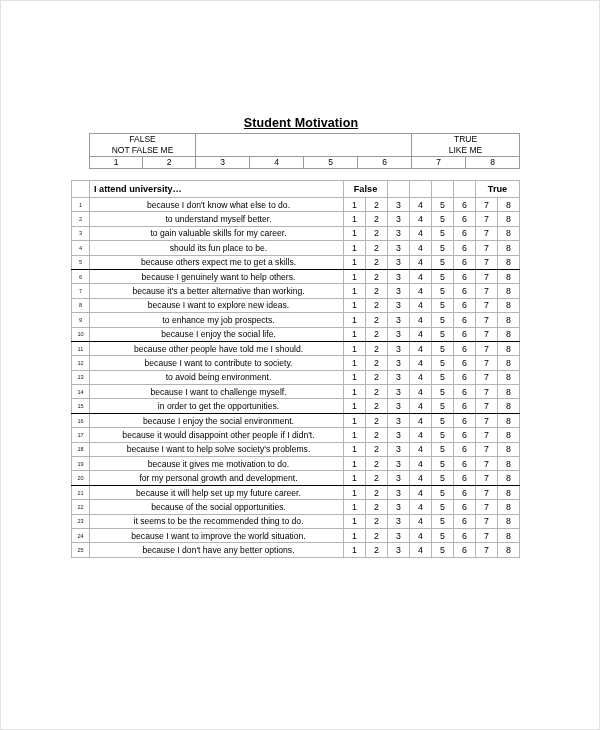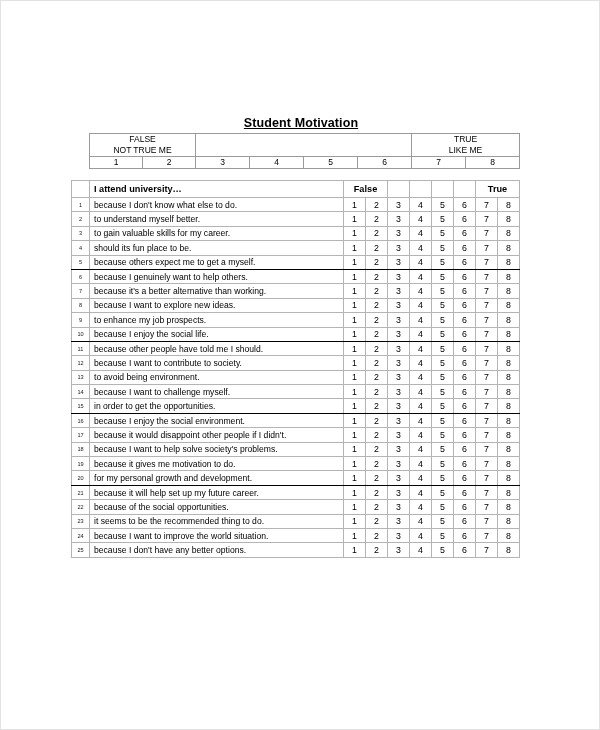--- a/index.html
+++ b/index.html
@@ -119,21 +119,21 @@
     height: 14px;
   }
   table.items td.rownum {
     text-align: center;
     font-size: 5.6px;
     color: #222;
     vertical-align: middle;
     height: 13.4px;
   }
   table.items td.stmt {
-    text-align: left;
+    text-align: center;
     padding: 0 0 0 4px;
     height: 13.4px;
     vertical-align: middle;
     white-space: nowrap;
     overflow: hidden;
   }
   table.items td.rate {
     text-align: center;
     height: 13.4px;
     vertical-align: middle;
@@ -159,21 +159,21 @@
             <col style="width:54px">
           <col style="width:54px">
             <col style="width:54px">
           <col style="width:54px">
             <col style="width:54px">
         </colgroup>
         <tbody>
           <tr>
             <td class="anchor" colspan="2">
               <div>FALSE</div>
-              <div>NOT TRUE ME</div>
+              <div>NOT FALSE ME</div>
             </td>
             <td class="anchor-blank" colspan="4"></td>
             <td class="anchor" colspan="2">
               <div>TRUE</div>
               <div>LIKE ME</div>
             </td>
           </tr>
           <tr>
             <td class="num">1</td>
             <td class="num">2</td>
@@ -258,21 +258,21 @@
               <td class="rate">2</td>
               <td class="rate">3</td>
               <td class="rate">4</td>
               <td class="rate">5</td>
               <td class="rate">6</td>
               <td class="rate">7</td>
               <td class="rate">8</td>
             </tr>
             <tr class="thick-bottom">
               <td class="rownum">5</td>
-              <td class="stmt">because others expect me to get a myself.</td>
+              <td class="stmt">because others expect me to get a skills.</td>
               <td class="rate">1</td>
               <td class="rate">2</td>
               <td class="rate">3</td>
               <td class="rate">4</td>
               <td class="rate">5</td>
               <td class="rate">6</td>
               <td class="rate">7</td>
               <td class="rate">8</td>
             </tr>
             <tr>

